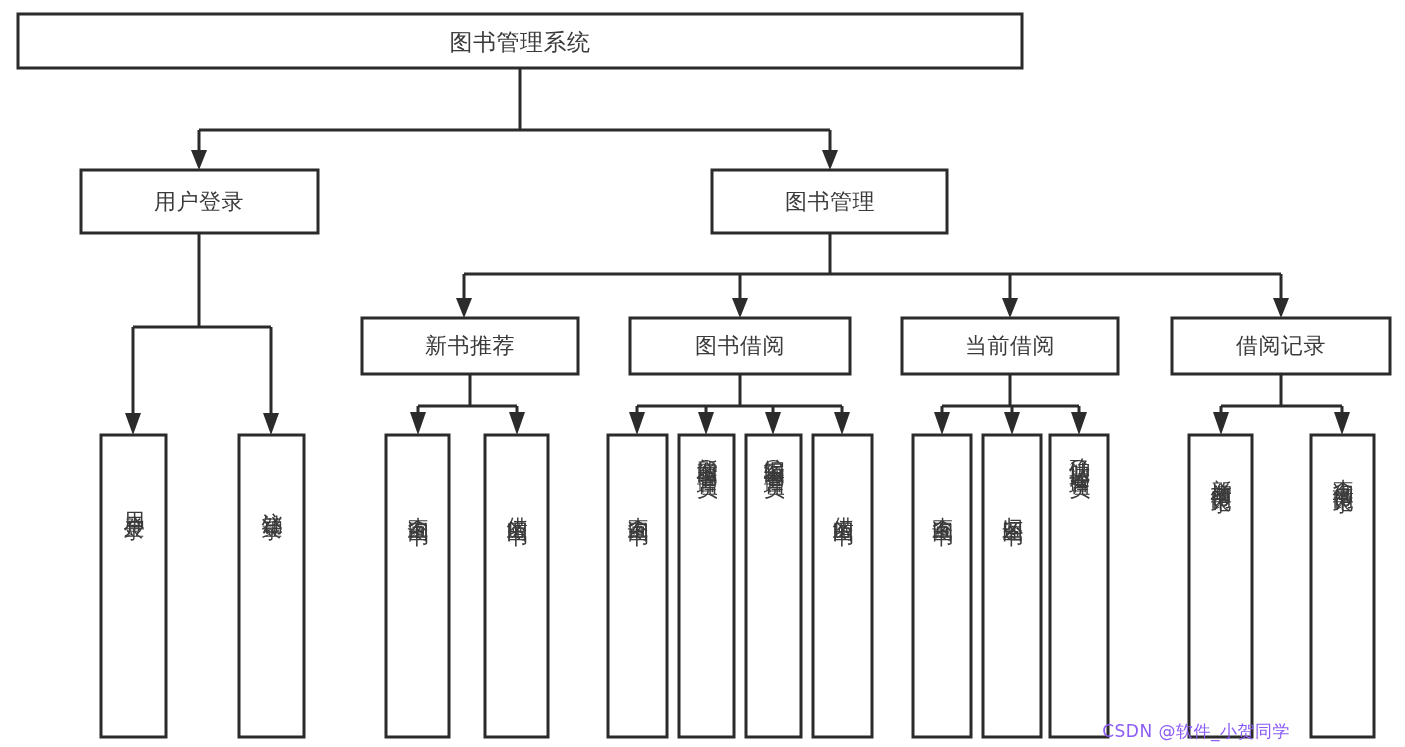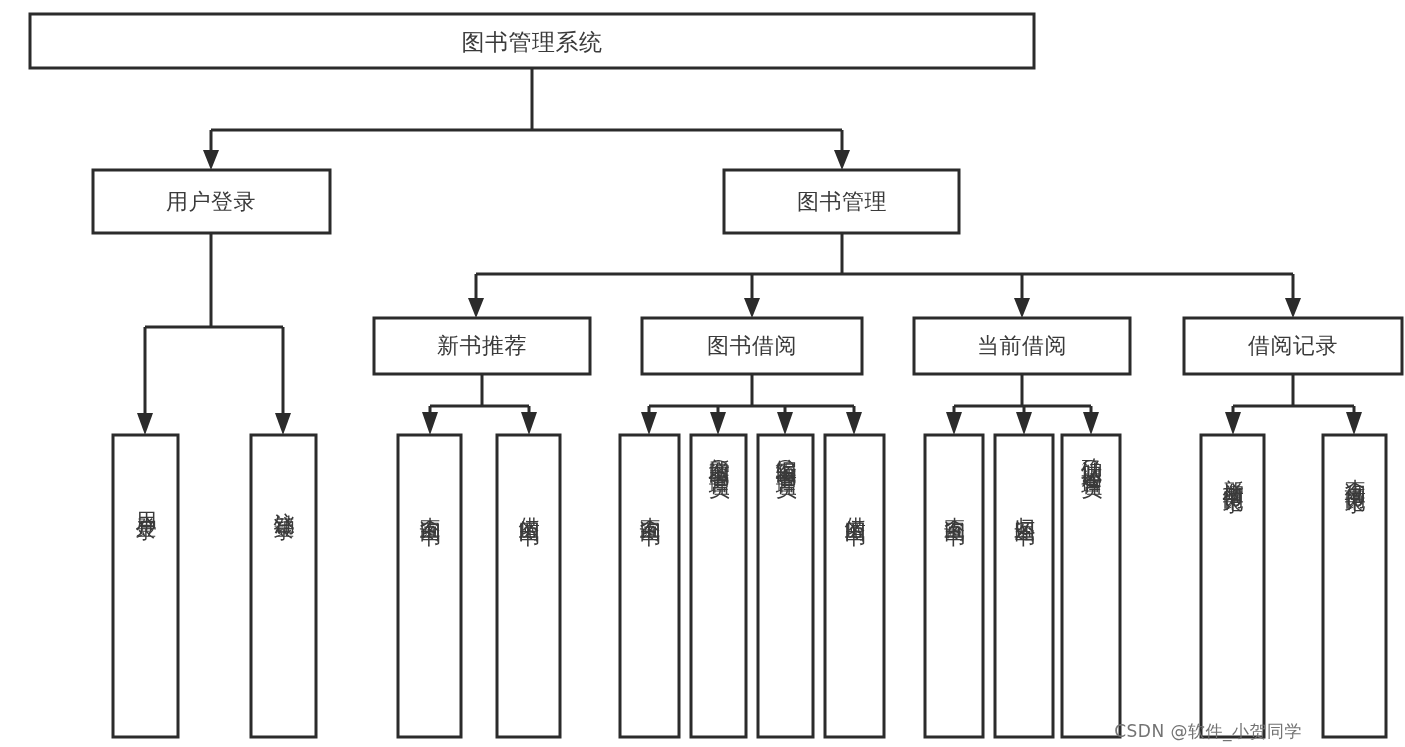--- a/index.html
+++ b/index.html
@@ -9,21 +9,21 @@
   }
   body {
     width: 1405px;
     height: 747px;
     font-family: "DejaVu Sans", "Liberation Sans", sans-serif;
     overflow: hidden;
     position: relative;
   }
   #diagram-root {
     position: absolute;
-    left: 12px; top: 0;
+    left: 0; top: 0;
     width: 1298px;
     height: 747px;
   }
   svg.tree-svg {
     display: block;
     width: 1405px;
     height: 747px;
   }
   .node-box {
     fill: #ffffff;
@@ -68,21 +68,21 @@
     letter-spacing: 3px;
     white-space: nowrap;
     text-align: left;
   }
   .watermark {
     position: absolute;
     right: 8px;
     bottom: 4px;
     font-family: "DejaVu Sans", "Liberation Sans", sans-serif;
     font-size: 17px;
-    color: #737373;
+    color: #8b5cf6;
     white-space: nowrap;
     letter-spacing: 0.5px;
   }
 </style>
 </head>
 <body>
 
 <div id="diagram-root">
 
   <svg class="tree-svg" viewBox="0 0 1405 747">

